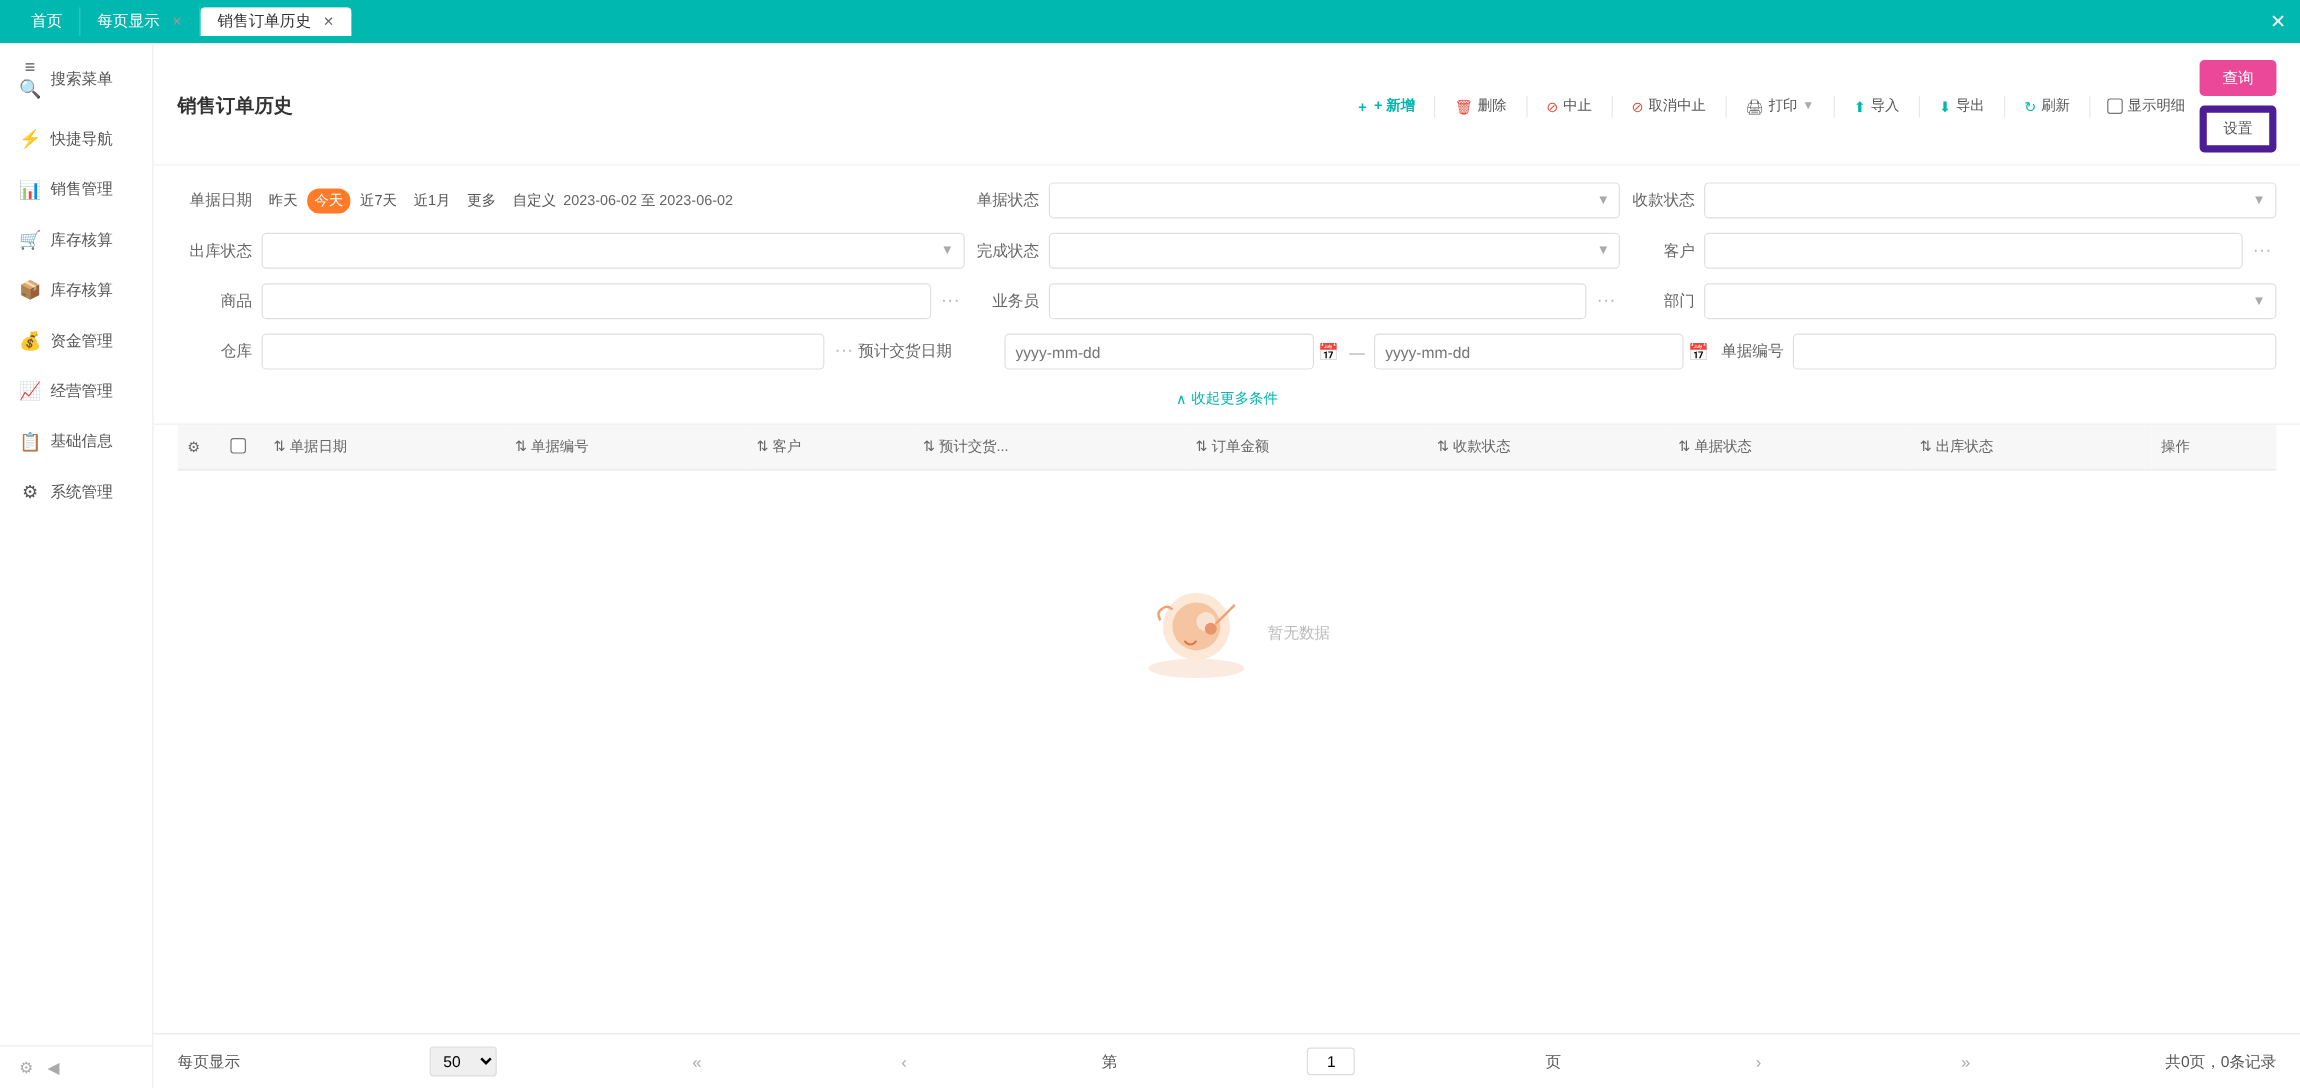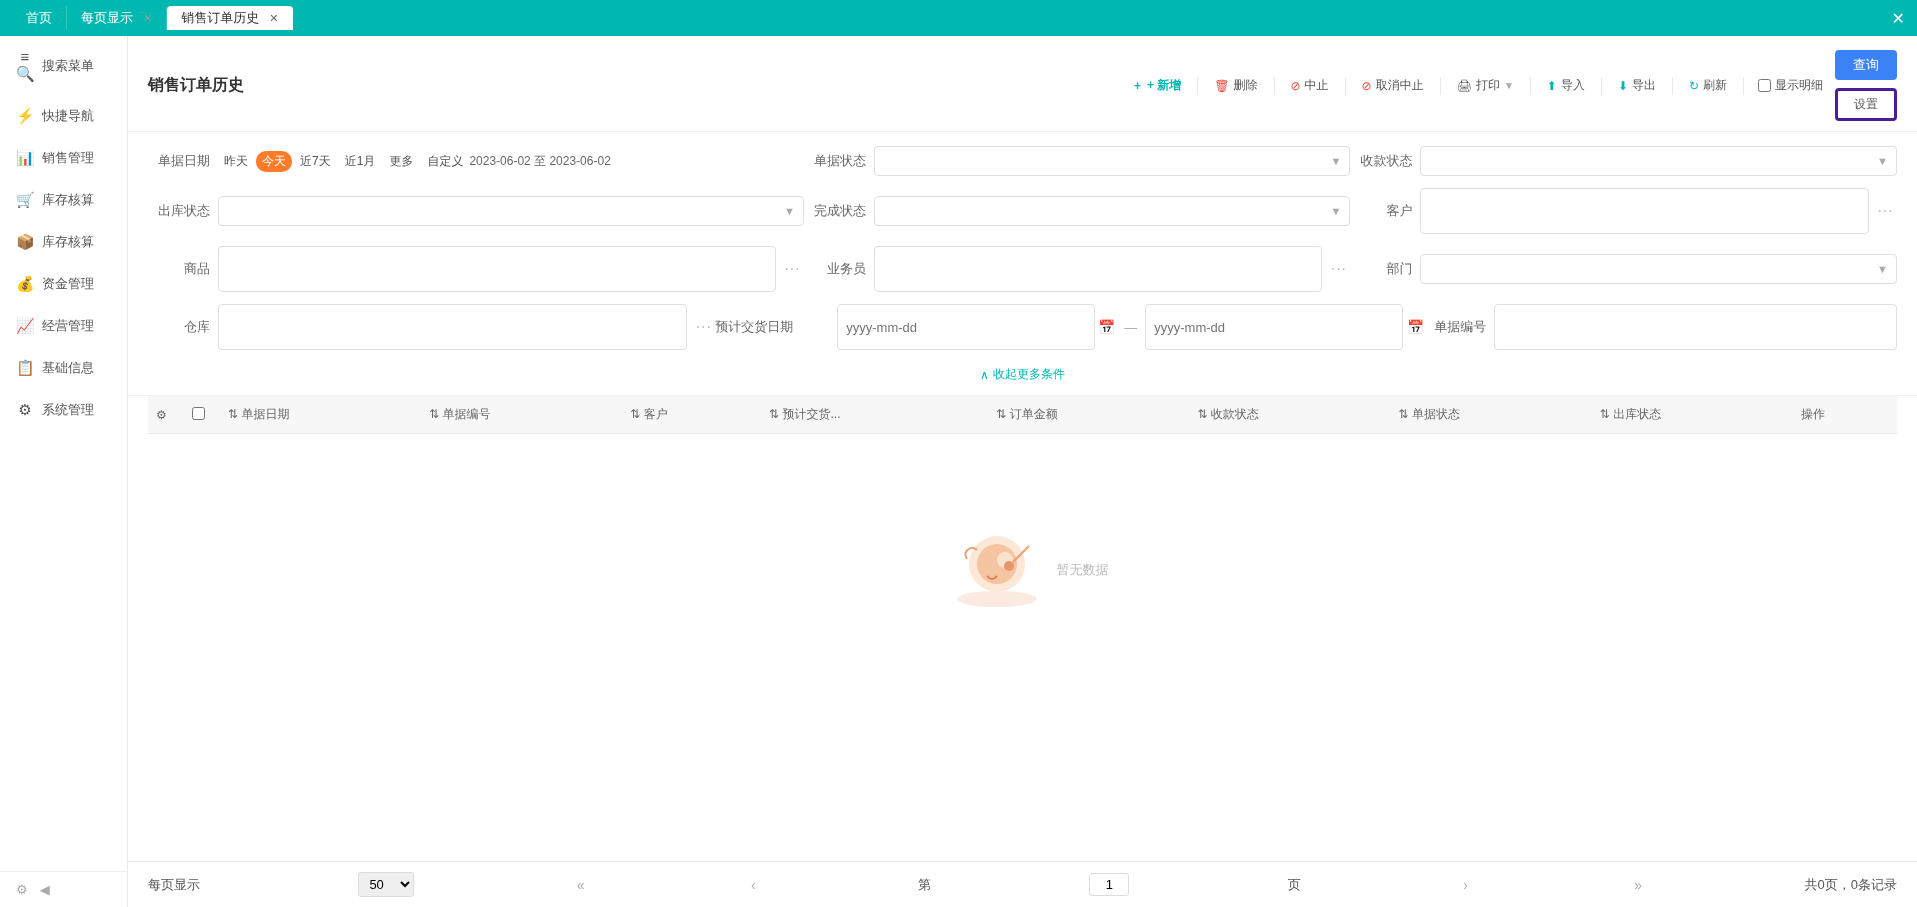--- a/index.html
+++ b/index.html
@@ -27,32 +27,32 @@
     .content { flex: 1; display: flex; flex-direction: column; overflow: hidden; background: #fff; }
 
     
     .page-header { display: flex; align-items: center; justify-content: space-between; padding: 14px 20px 10px; border-bottom: 1px solid #f0f0f0; flex-shrink: 0; }
     .page-title { font-size: 16px; font-weight: bold; color: #333; }
     .toolbar { display: flex; align-items: center; gap: 4px; }
     .toolbar-btn { display: flex; align-items: center; gap: 4px; padding: 5px 10px; font-size: 12px; color: #555; cursor: pointer; border: none; background: none; }
     .btn-add { color: #00b8b0; font-weight: bold; }
     .divider-v { width: 1px; height: 18px; background: #e8e8e8; margin: 0 2px; }
     .btn-checkbox-area { display: flex; align-items: center; gap: 4px; padding: 5px 8px; font-size: 12px; color: #555; }
-    .btn-query { background: #3b82f6; color: #fff; border: none; padding: 6px 18px; border-radius: 4px; cursor: pointer; font-size: 13px; }
-    .btn-settings { background: #fff; color: #555; border: 3px solid #4c1d95; padding: 5px 14px; border-radius: 4px; cursor: pointer; font-size: 12px; margin-top: 4px; }
+    .btn-query { background: #ec4899; color: #fff; border: none; padding: 6px 18px; border-radius: 4px; cursor: pointer; font-size: 13px; }
+    .btn-settings { background: #fff; color: #555; border: 6px solid #4c1d95; padding: 5px 14px; border-radius: 4px; cursor: pointer; font-size: 12px; margin-top: 4px; }
 
     
     .filter-area { padding: 14px 20px 8px; border-bottom: 1px solid #f0f0f0; flex-shrink: 0; }
     .filter-row { display: flex; align-items: center; margin-bottom: 12px; gap: 0; }
     .filter-item { display: flex; align-items: center; flex: 1; gap: 0; }
     .filter-label { color: #666; font-size: 13px; min-width: 70px; text-align: right; padding-right: 8px; white-space: nowrap; }
     .filter-control { flex: 1; display: flex; align-items: center; gap: 4px; }
     .filter-select { flex: 1; height: 30px; border: 1px solid #e0e0e0; border-radius: 4px; padding: 0 8px; font-size: 13px; color: #333; background: #fff; display: flex; align-items: center; justify-content: space-between; cursor: pointer; }
     .filter-select .arrow { color: #aaa; font-size: 11px; }
-    .filter-input { flex: 1; height: 46px; border: 1px solid #e0e0e0; border-radius: 4px; padding: 0 8px; font-size: 13px; color: #999; background: #fff; }
+    .filter-input { flex: 1; height: 30px; border: 1px solid #e0e0e0; border-radius: 4px; padding: 0 8px; font-size: 13px; color: #999; background: #fff; }
     .filter-dots { color: #bbb; font-size: 16px; cursor: pointer; padding: 0 4px; }
     .date-tag { padding: 2px 6px; border-radius: 10px; font-size: 12px; cursor: pointer; color: #555; }
     .date-tag.active { background: #ff7b29; color: #fff; }
     .date-range { color: #666; font-size: 12px; margin-top: 2px; }
     .date-filter-wrap { display: flex; }
     .date-tag-row { display: flex; align-items: center; gap: 2px; }
     .calendar-icon { color: #aaa; font-size: 14px; cursor: pointer; }
     .dash { color: #aaa; margin: 0 4px; }
     .collapse-link { display: flex; align-items: center; justify-content: center; gap: 4px; color: #00b8b0; font-size: 12px; cursor: pointer; padding: 4px 0; }
 

